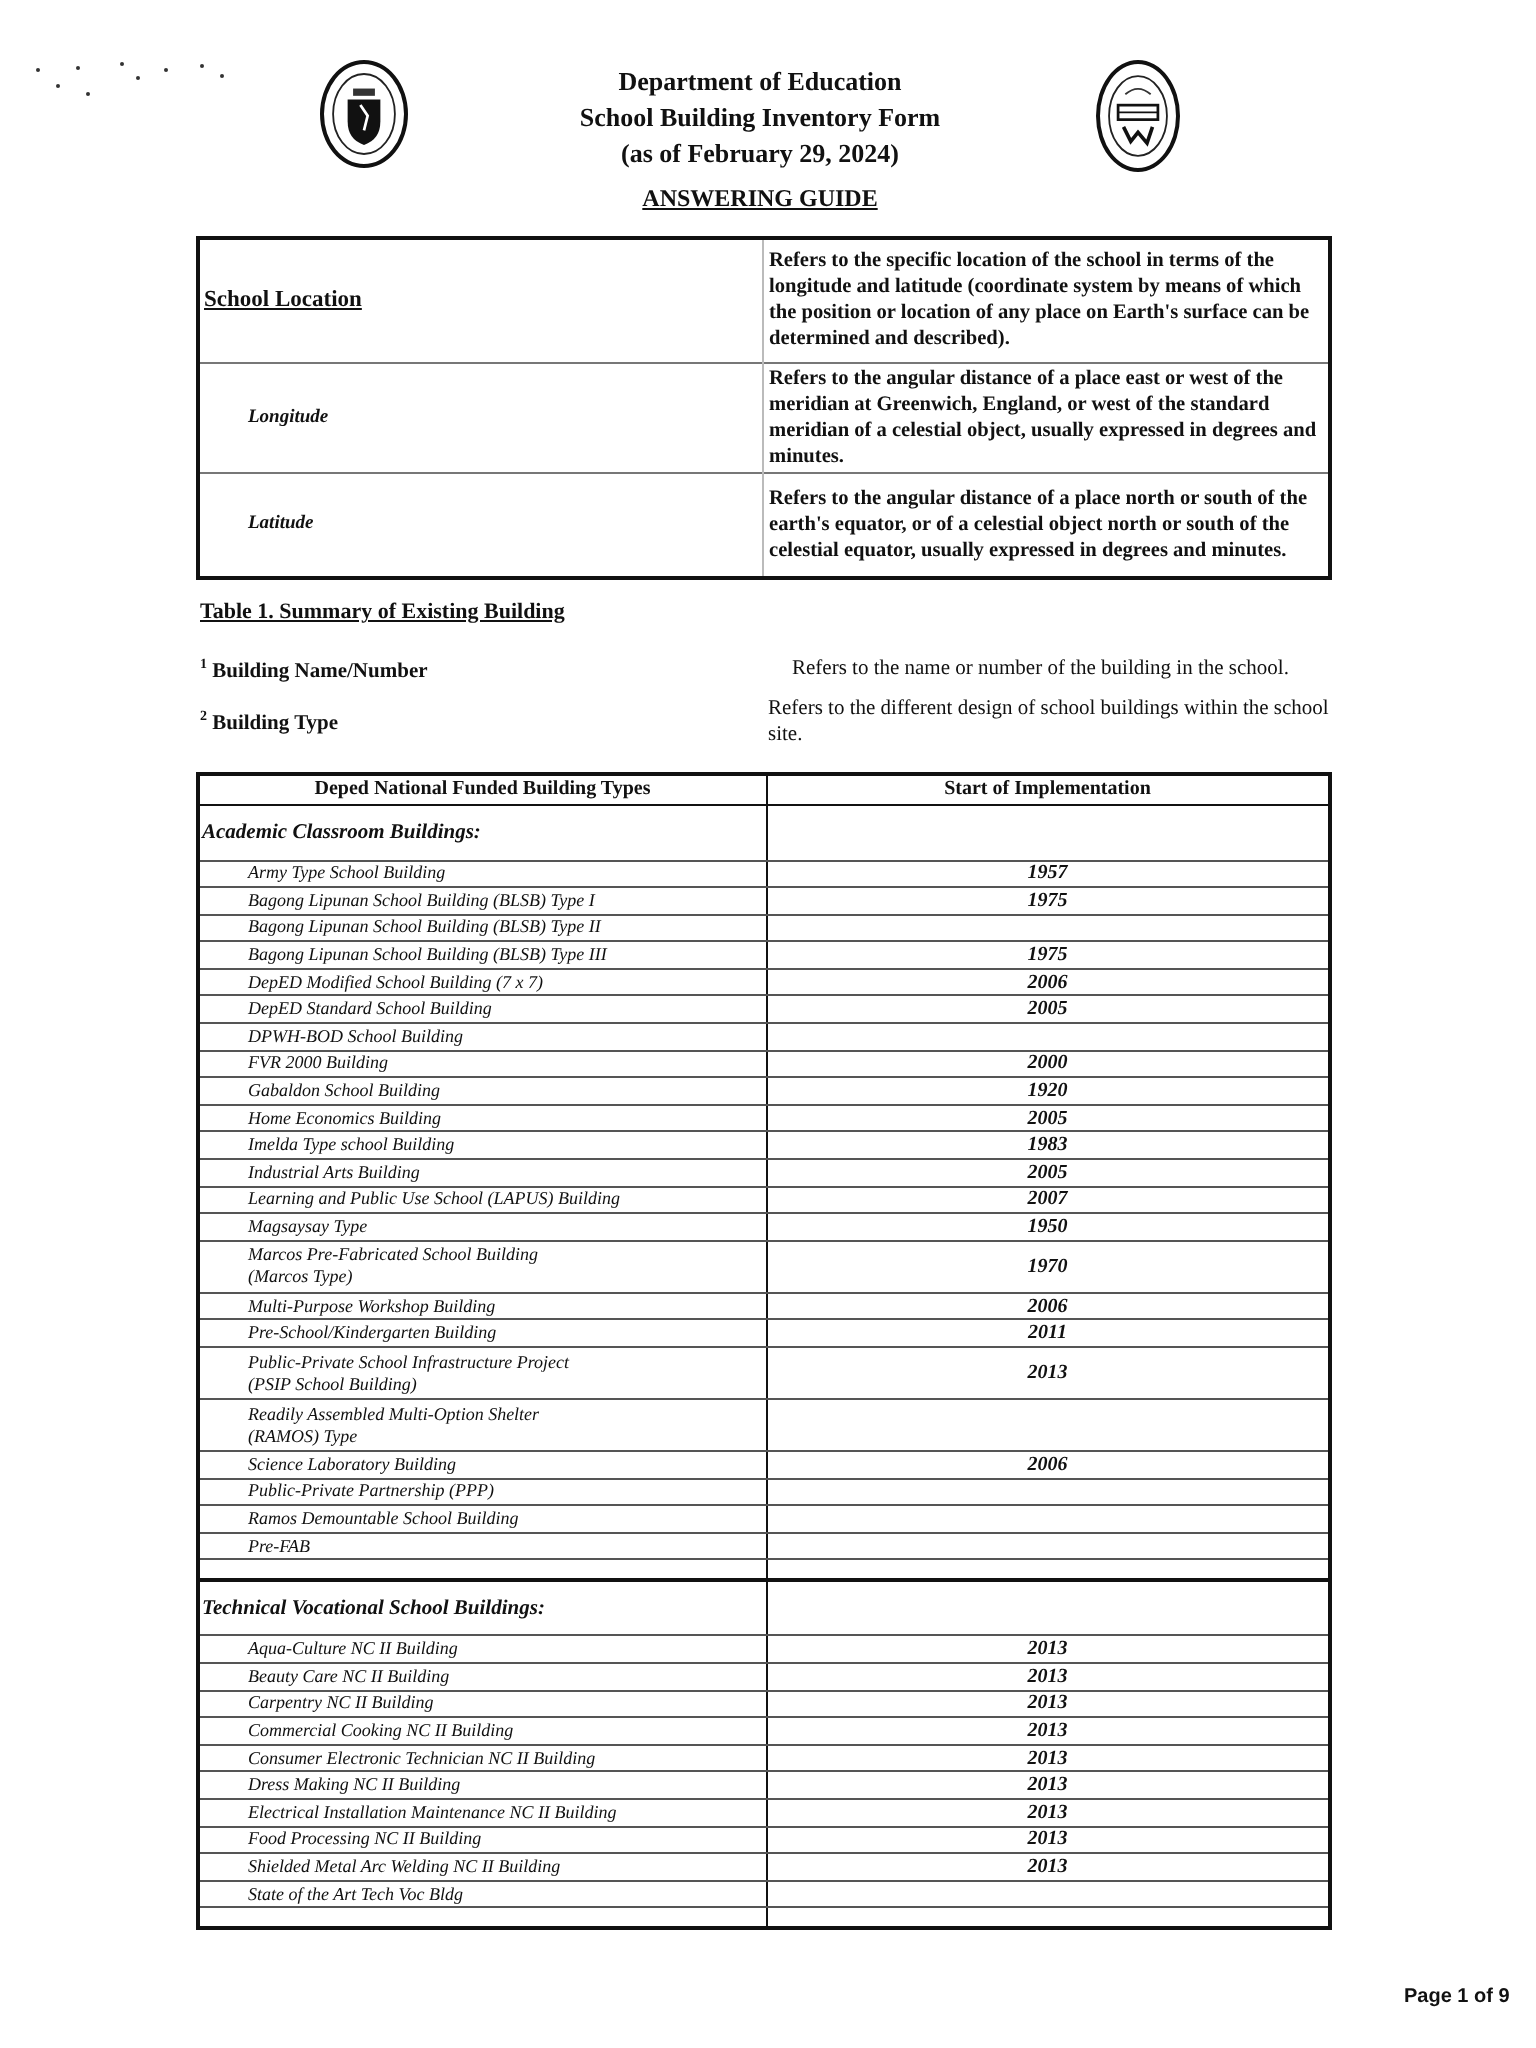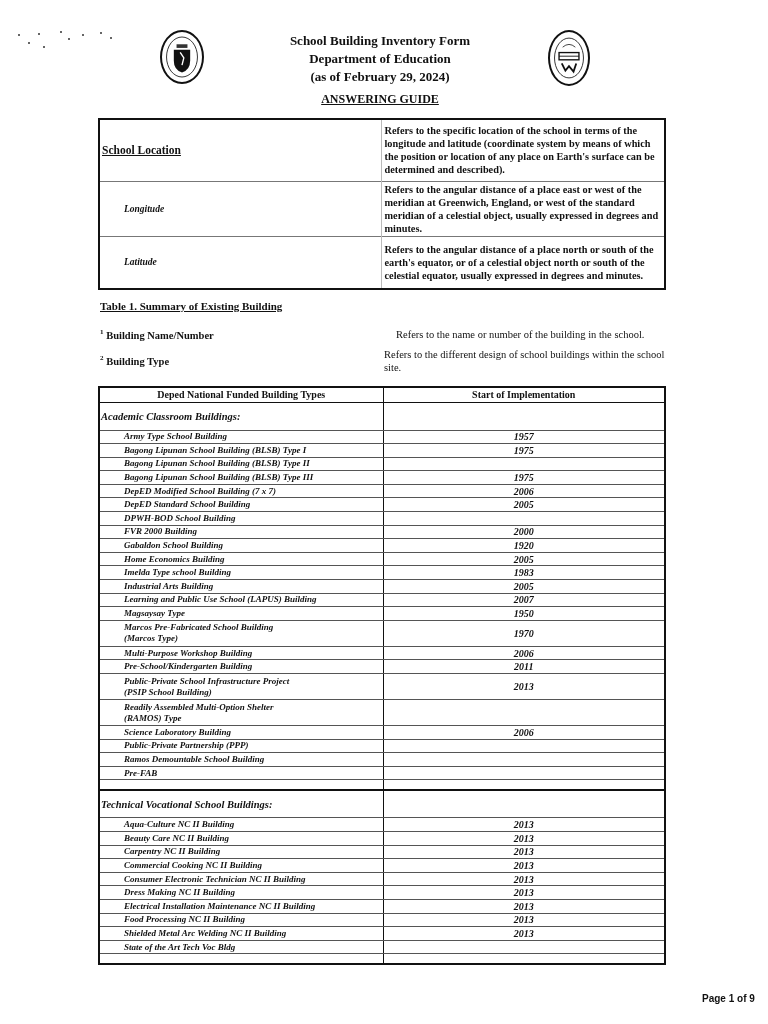--- a/index.html
+++ b/index.html
@@ -30,21 +30,21 @@
   .defrow .lbl { position: absolute; left: 0; }
   .defrow .lbl sup { font-size: 7px; }
   .defrow .txt { position: absolute; left: 284px; width: 284px; line-height: 13px; font-weight: normal; }
   .dr1 { top: 328px; } .dr1 .lbl { top: 0; } .dr1 .txt { top: 0; margin-left: 12px; }
   .dr2 { top: 348px; } .dr2 .lbl { top: 6px; } .dr2 .txt { top: 0; }
 
   .bt { position: absolute; left: 98px; top: 386px; width: 568px; border-collapse: collapse; border: 2px solid #111; }
   .bt td, .bt th { font-size: 9px; line-height: 11px; }
   .bt th { font-weight: bold; font-size: 10px; text-align: center; height: 15px; border-bottom: 1px solid #111; }
   .bt .c1 { width: 284px; border-right: 1.5px solid #111; }
-  .bt td.name { font-weight: bold; font-style: italic; padding-left: 24px; height: 13.6px; border-bottom: 1px solid #555; }
+  .bt td.name { font-weight: normal; font-style: italic; padding-left: 24px; height: 13.6px; border-bottom: 1px solid #555; }
   .bt td.year { font-weight: bold; font-style: italic; text-align: center; font-size: 10px; border-bottom: 1px solid #555; }
   .bt tr.two td.name { height: 26px; margin-top: 22px; }
   .bt tr.cat td { font-weight: bold; font-style: italic; font-size: 10.5px; padding-left: 1px; height: 28px; border-bottom: 1px solid #555; vertical-align: middle; }
   .bt tr.cat td.c2 { padding: 0; }
   .bt tr.spacer td { height: 10px; border-bottom: 2px solid #111; }
   .bt tr.endspacer td { height: 10px; border-bottom: none; }
 
   .footer { position: absolute; left: 702px; top: 993px; font-family: "Liberation Sans", "DejaVu Sans", sans-serif; font-size: 10px; font-weight: bold; }
 </style>
 </head>
@@ -65,22 +65,22 @@
 <div class="logo logo-left">
   <svg viewBox="0 0 44 54">
     <ellipse cx="22" cy="27" rx="17" ry="22" fill="none" stroke="#222" stroke-width="1"></ellipse>
     <path d="M13 19 h18 v12 q0 10 -9 13 q-9 -3 -9 -13 z" fill="#111"></path>
     <rect x="16" y="13" width="12" height="4" fill="#333"></rect>
     <path d="M20 22 l4 6 l-2 8" stroke="#fff" stroke-width="1.5" fill="none"></path>
   </svg>
 </div>
 
 <div class="header">
+  <div>Department of Education</div>
   <div>School Building Inventory Form</div>
-  <div>Department of Education</div>
   <div>(as of February 29, 2024)</div>
 </div>
 
 <div class="logo logo-right">
   <svg viewBox="0 0 42 56">
     <ellipse cx="21" cy="28" rx="16" ry="22" fill="none" stroke="#222" stroke-width="1"></ellipse>
     <rect x="10" y="22" width="22" height="8" fill="none" stroke="#111" stroke-width="1.5"></rect>
     <line x1="10" y1="26" x2="32" y2="26" stroke="#111"></line>
     <path d="M14 16 q7 -6 14 0" stroke="#333" fill="none"></path>
     <path d="M13 34 l4 8 l4 -5 l5 6 l3 -9" stroke="#111" stroke-width="2" fill="none"></path>

